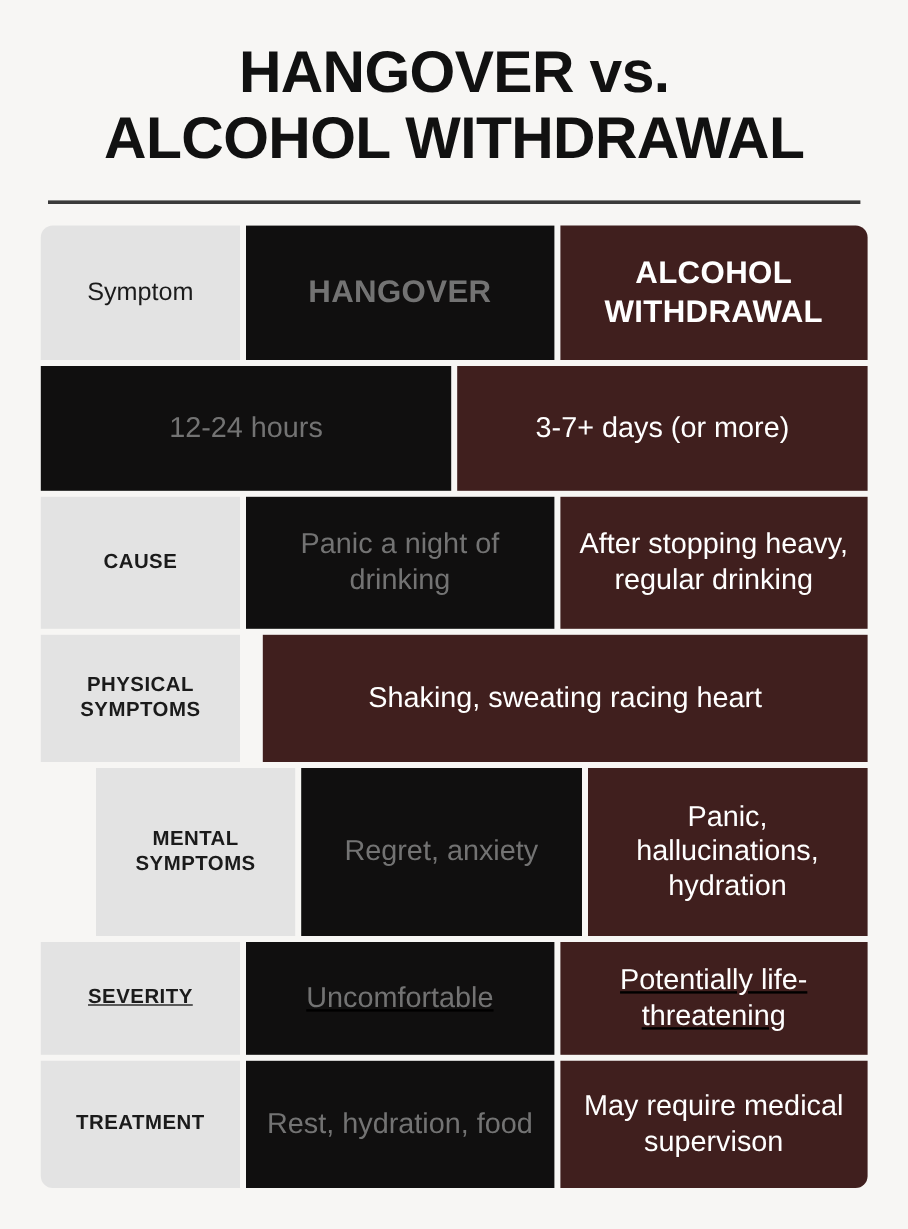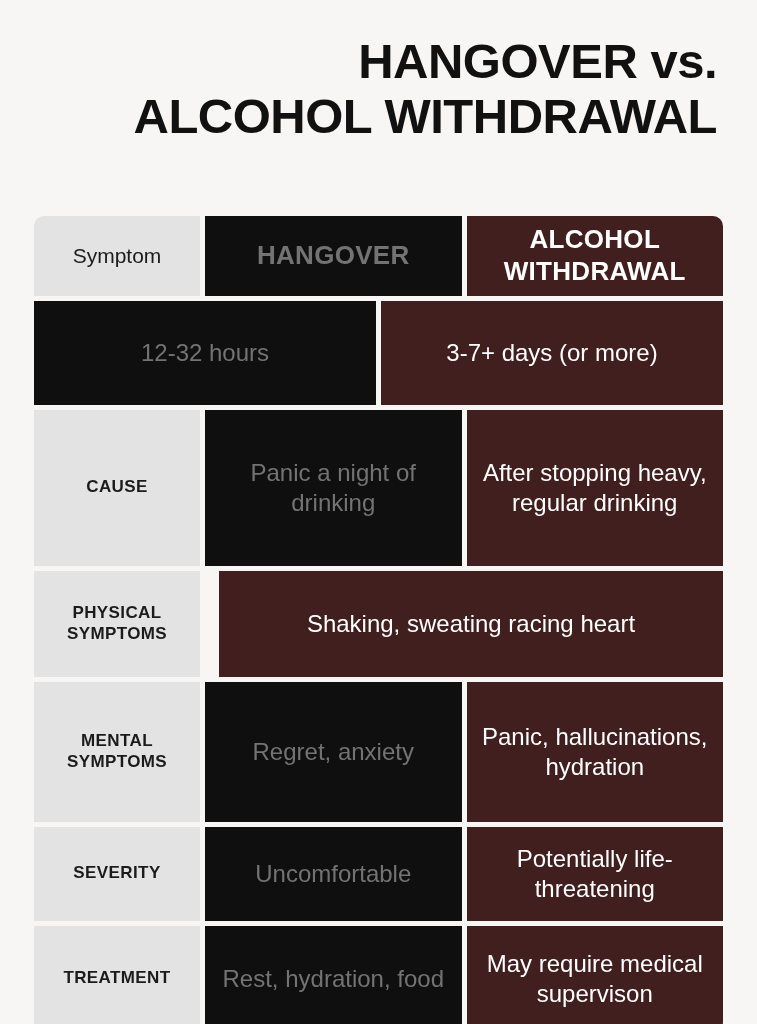--- a/index.html
+++ b/index.html
@@ -16,21 +16,21 @@
   .page {
     width: 757px;
     height: 1024px;
     box-sizing: border-box;
     padding: 34px 34px 14px 34px;
     display: flex;
     flex-direction: column;
     background: #f7f6f4;
   }
   .title-block {
-    text-align: right;
+    text-align: center;
     padding: 0 6px;
   }
   .title-line {
     font-family: "Liberation Sans", sans-serif;
     font-weight: bold;
     font-size: 49px;
     line-height: 1.13;
     letter-spacing: -0.5px;
     color: #111111;
     white-space: nowrap;
@@ -89,26 +89,26 @@
     font-weight: bold;
     font-size: 26px;
     letter-spacing: 0.3px;
   }
   
   .row:first-child .cell.label { border-top-left-radius: 10px; }
   .row:first-child .cell.withdrawal { border-top-right-radius: 10px; }
   .row:last-child .cell.label { border-bottom-left-radius: 10px; text-align: right; }
   .row:last-child .cell.withdrawal { border-bottom-right-radius: 10px; }
 
-  .r-head   { height: 80px; margin-top: 31px; }
+  .r-head   { height: 112px; }
   .r-dur    { height: 104px; }
-  .r-cause  { height: 156px; }
+  .r-cause  { height: 110px; }
   .r-phys   { height: 106px; gap: 19px; }
-  .r-mental { height: 140px; }
-  .r-sev    { height: 94px; }
+  .r-mental { height: 140px; margin-left: 46px; }
+  .r-sev    { height: 94px; text-decoration: underline; }
   .r-treat  { height: 106px; }
 </style>
 </head>
 <body>
 
 <div class="page">
 
   <div class="title-block">
     <div class="title-line">HANGOVER vs.</div>
     <div class="title-line">ALCOHOL WITHDRAWAL</div>
@@ -118,21 +118,21 @@
 
   <div class="table">
 
     <div class="row r-head">
       <div class="cell label plain">Symptom</div>
       <div class="cell hangover head">HANGOVER</div>
       <div class="cell withdrawal head">ALCOHOL WITHDRAWAL</div>
     </div>
 
     <div class="row r-dur">
-      <div class="cell hangover">12-32 hours</div>
+      <div class="cell hangover">12-24 hours</div>
       <div class="cell withdrawal">3-7+ days (or more)</div>
     </div>
 
     <div class="row r-cause">
       <div class="cell label">CAUSE</div>
       <div class="cell hangover">Panic a night of drinking</div>
       <div class="cell withdrawal">After stopping heavy, regular drinking</div>
     </div>
 
     <div class="row r-phys">

